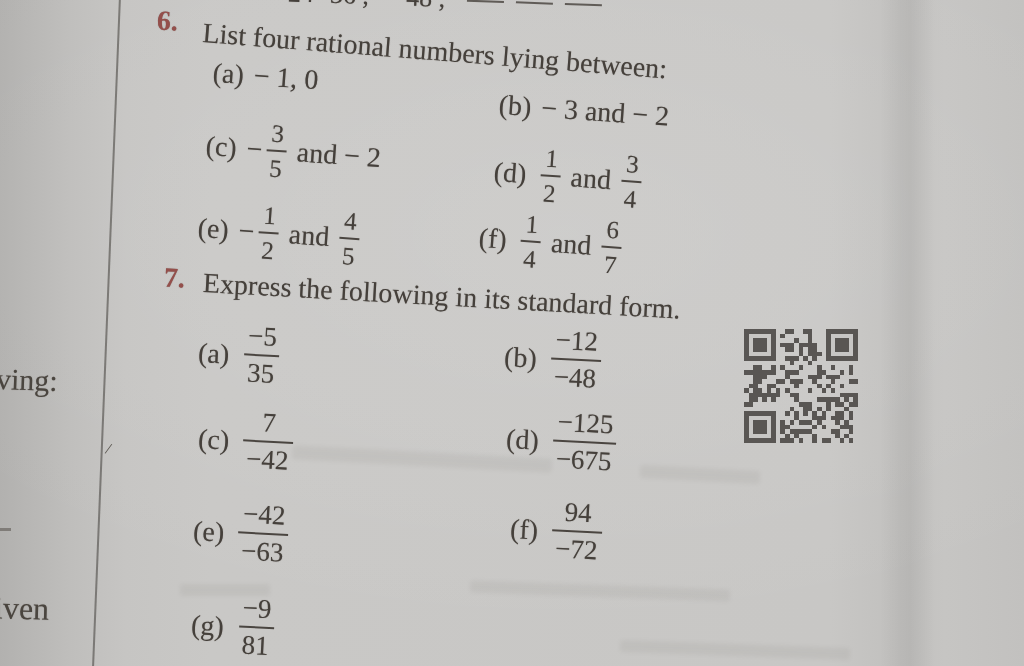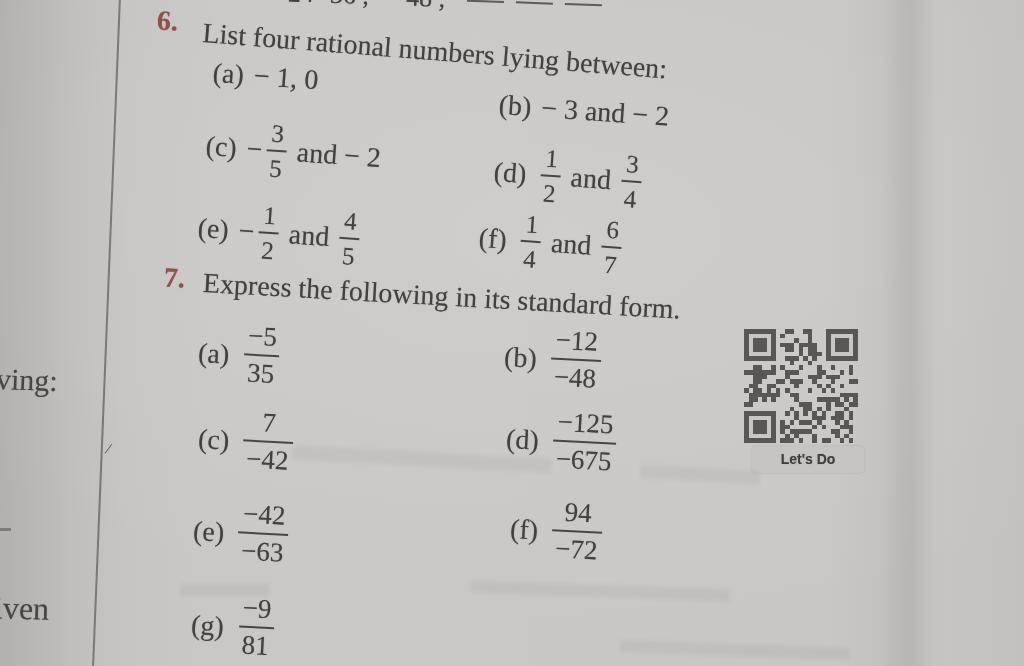--- a/index.html
+++ b/index.html
@@ -380,23 +380,20 @@
           <rect x="1" y="1" width="5" height="5" fill="#c7c6c4"></rect>
           <rect x="2" y="2" width="3" height="3"></rect>
           <rect x="18" y="0" width="7" height="7"></rect>
           <rect x="19" y="1" width="5" height="5" fill="#c7c6c4"></rect>
           <rect x="20" y="2" width="3" height="3"></rect>
           <rect x="0" y="18" width="7" height="7"></rect>
           <rect x="1" y="19" width="5" height="5" fill="#c7c6c4"></rect>
           <rect x="2" y="20" width="3" height="3"></rect>
         </g>
       </svg></div>
-  <div class="qr-label">
-    <span>Let's Do</span>
-  </div>
 
   <div class="ghost" style="left:292px;top:452px;width:260px;height:14px;transform:rotate(3deg);"></div>
   <div class="ghost" style="left:640px;top:468px;width:120px;height:13px;transform:rotate(3deg);"></div>
   <div class="ghost" style="left:180px;top:584px;width:90px;height:12px;"></div>
   <div class="ghost" style="left:470px;top:585px;width:260px;height:12px;transform:rotate(2deg);"></div>
   <div class="ghost" style="left:620px;top:644px;width:230px;height:12px;transform:rotate(2deg);"></div>
 
 </div>
 
 </body></html>

